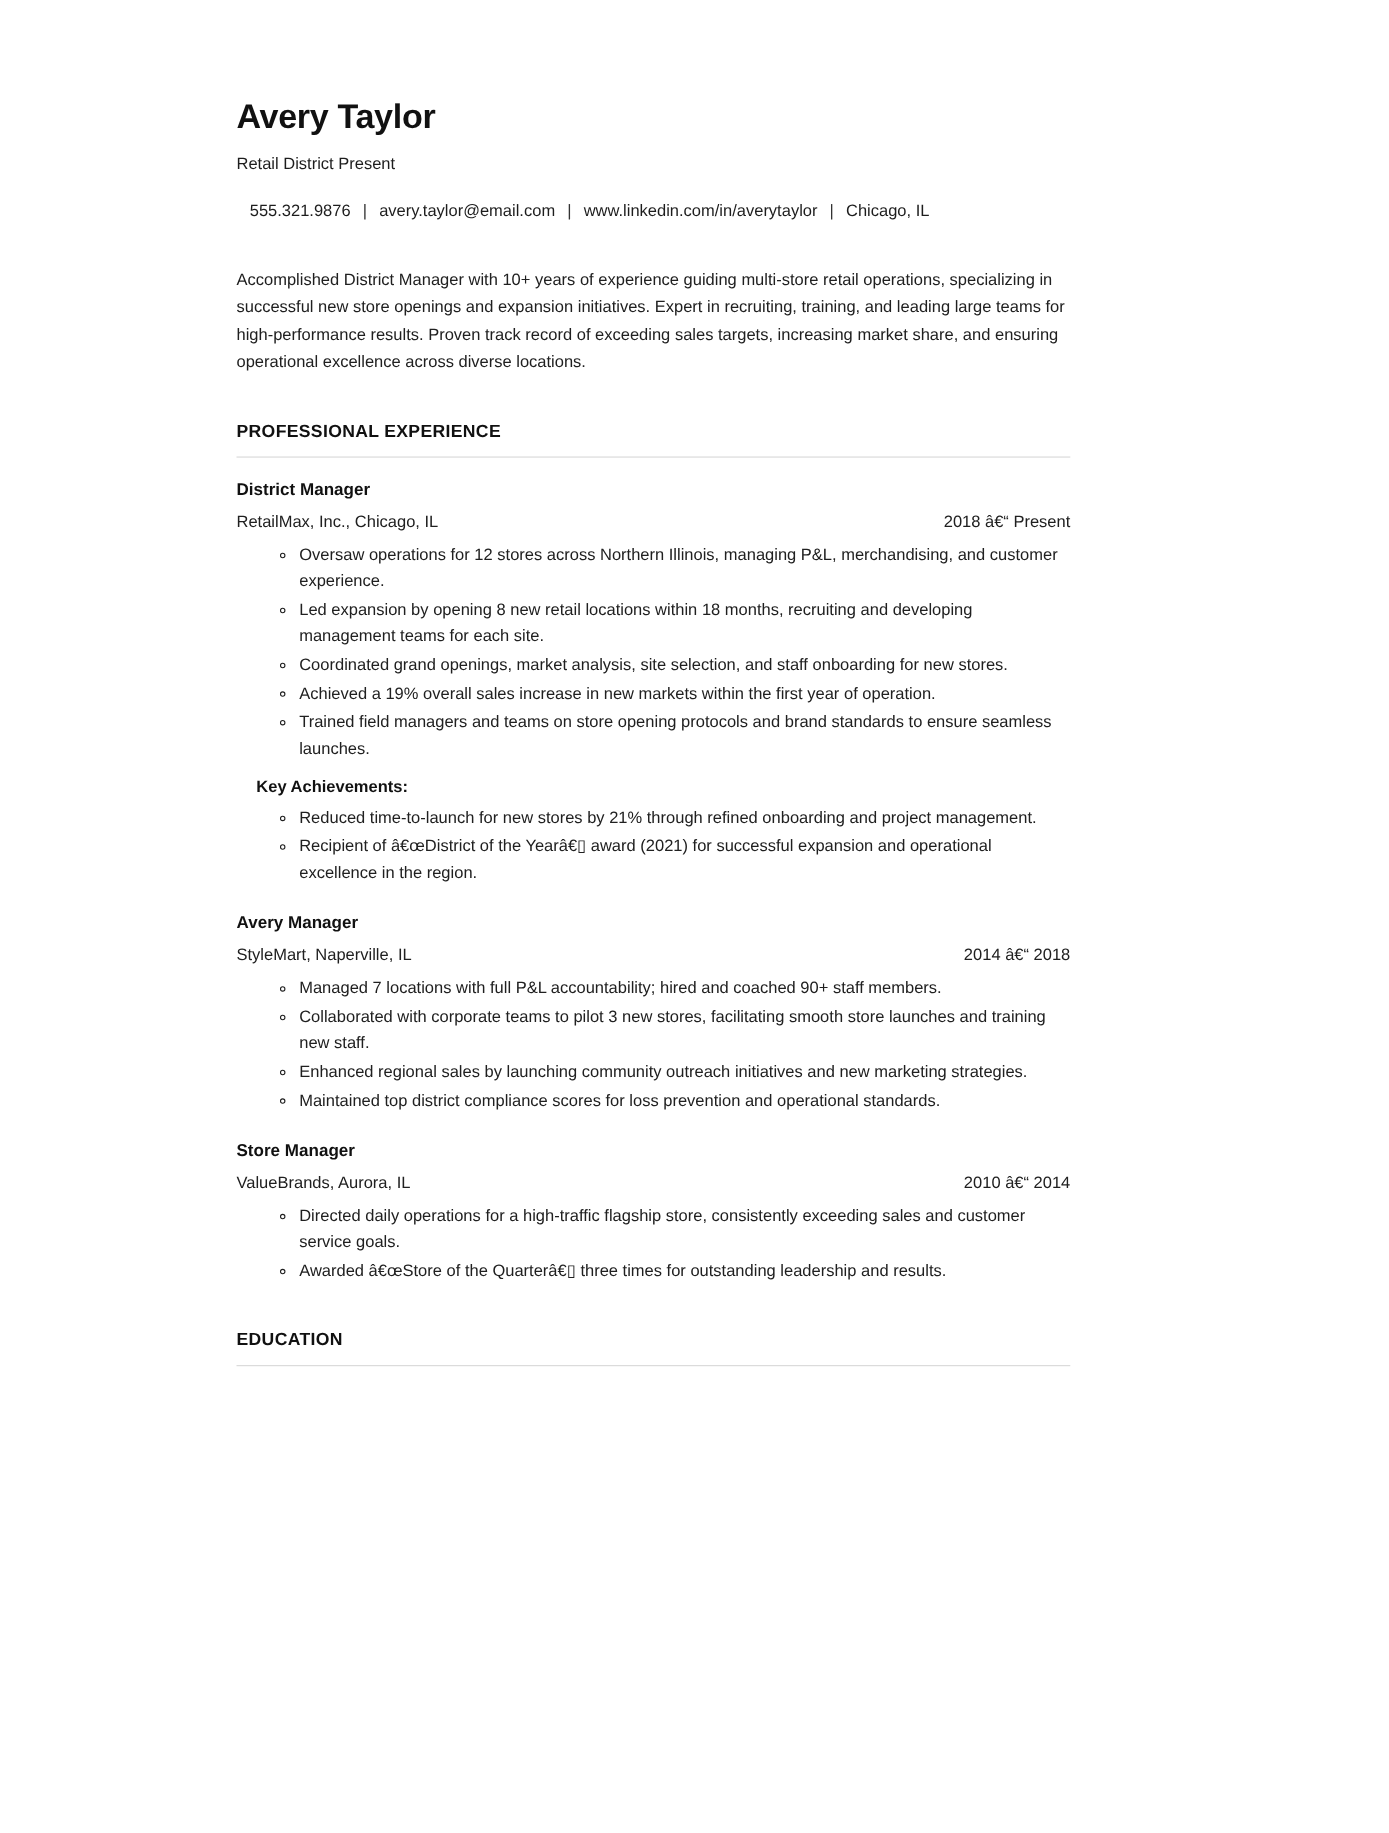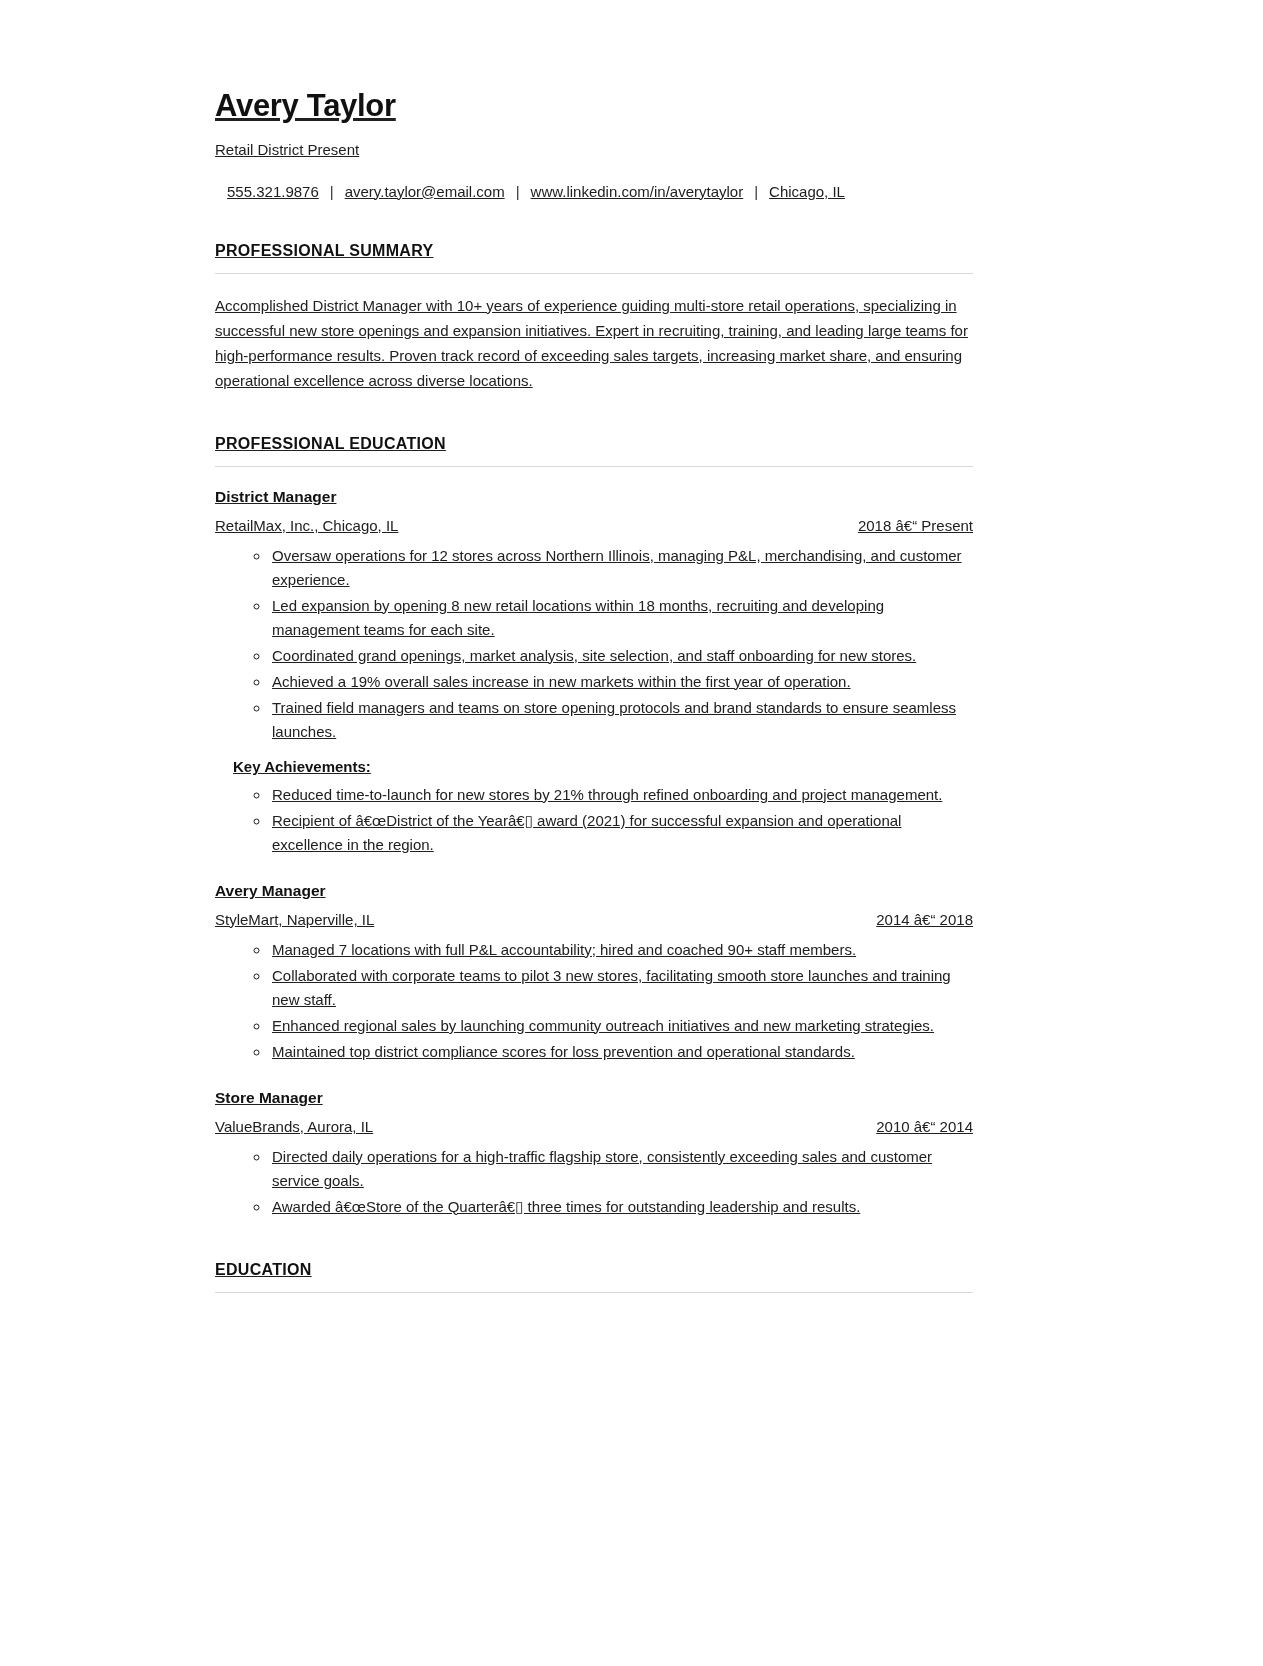--- a/index.html
+++ b/index.html
@@ -13,21 +13,20 @@
     overflow: hidden;
     color: #202020;
     font-family: "Liberation Sans", "DejaVu Sans", sans-serif;
     font-size: 15px;
   }
   .page {
     box-sizing: border-box;
     width: 1263px;
     height: 1584px;
     padding: 88px 290px 0 215px;
-    text-decoration: underline;
   }
 
   
   h1.name {
     margin: 0;
     font-size: 31px;
     line-height: 1.15;
     font-weight: 700;
     letter-spacing: -0.3px;
     color: #111111;
@@ -102,26 +101,25 @@
 
   <header>
     <h1 class="name">Avery Taylor</h1>
     <div class="subtitle">Retail District Present</div>
     <div class="contact">
       <span>555.321.9876</span><span class="sep">|</span><span>avery.taylor@email.com</span><span class="sep">|</span><span>www.linkedin.com/in/averytaylor</span><span class="sep">|</span><span>Chicago, IL</span>
     </div>
   </header>
 
   <section class="sec">
-    <h2>PROFESSIONAL SUMMARY</h2>
     <p class="summary">Accomplished District Manager with 10+ years of experience guiding multi-store retail operations, specializing in successful new store openings and expansion initiatives. Expert in recruiting, training, and leading large teams for high-performance results. Proven track record of exceeding sales targets, increasing market share, and ensuring operational excellence across diverse locations.</p>
   </section>
 
   <section class="sec">
-    <h2>PROFESSIONAL EDUCATION</h2>
+    <h2>PROFESSIONAL EXPERIENCE</h2>
 
     <article class="job">
       <h3 class="job-title">District Manager</h3>
       <div class="meta">
         <span>RetailMax, Inc., Chicago, IL</span>
         <span>2018 â€“ Present</span>
       </div>
       <ul class="bullets">
           <li>Oversaw operations for 12 stores across Northern Illinois, managing P&amp;L, merchandising, and customer experience.</li>
           <li>Led expansion by opening 8 new retail locations within 18 months, recruiting and developing management teams for each site.</li>

